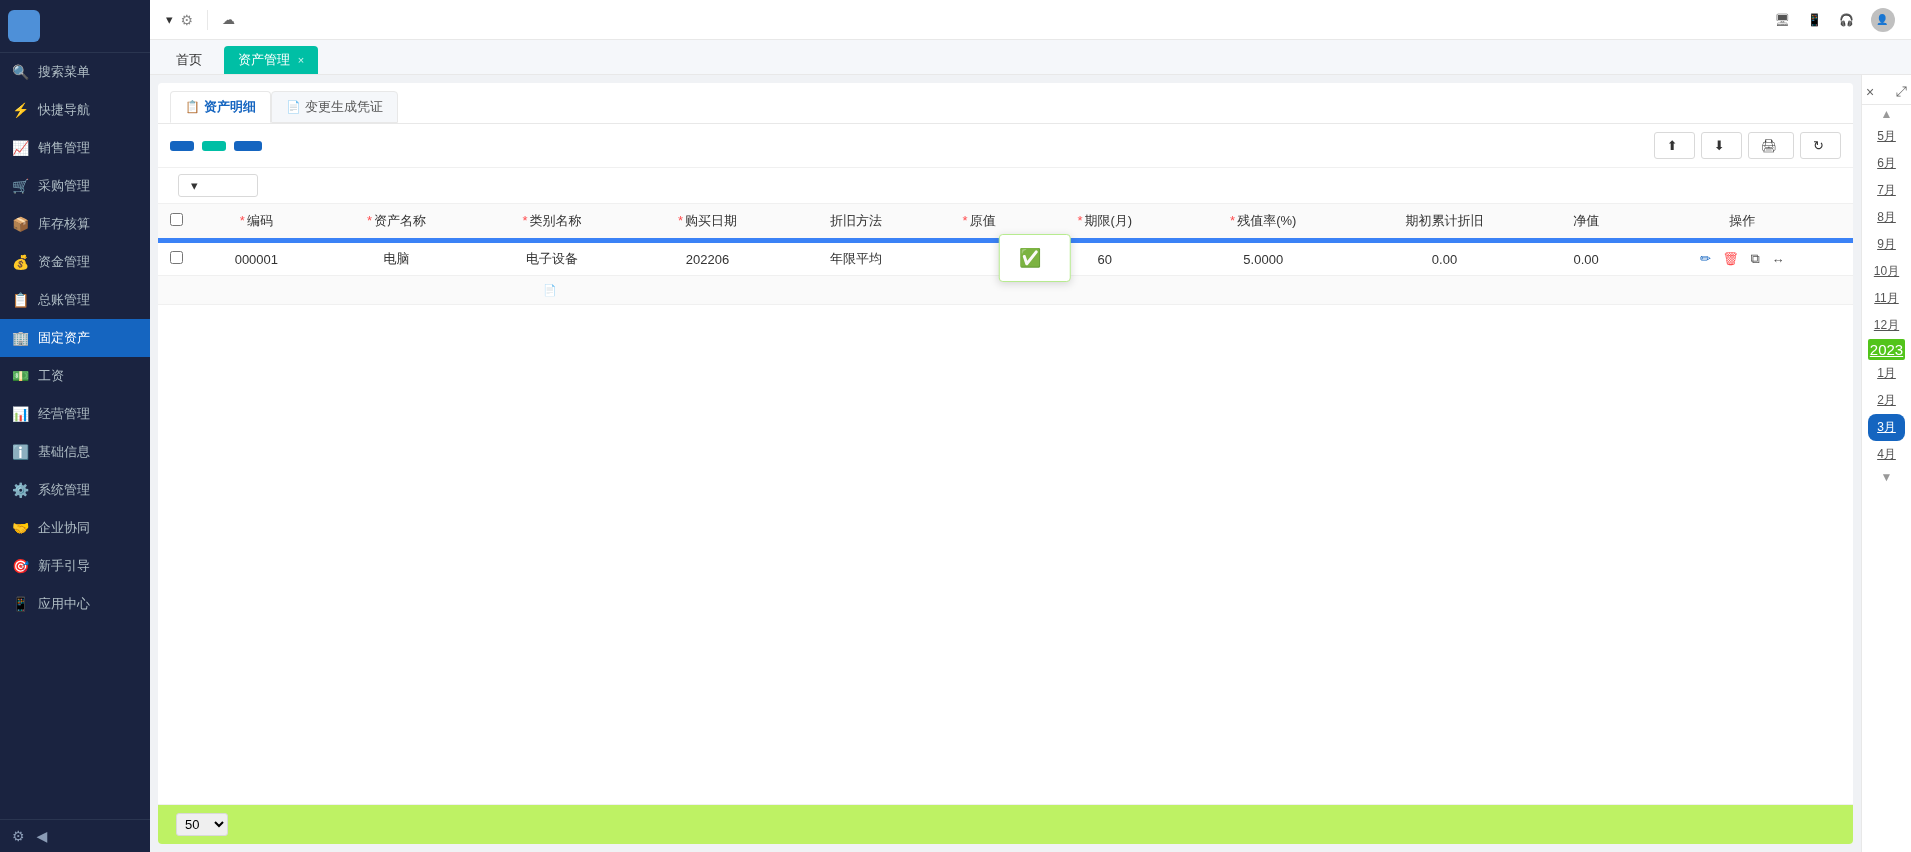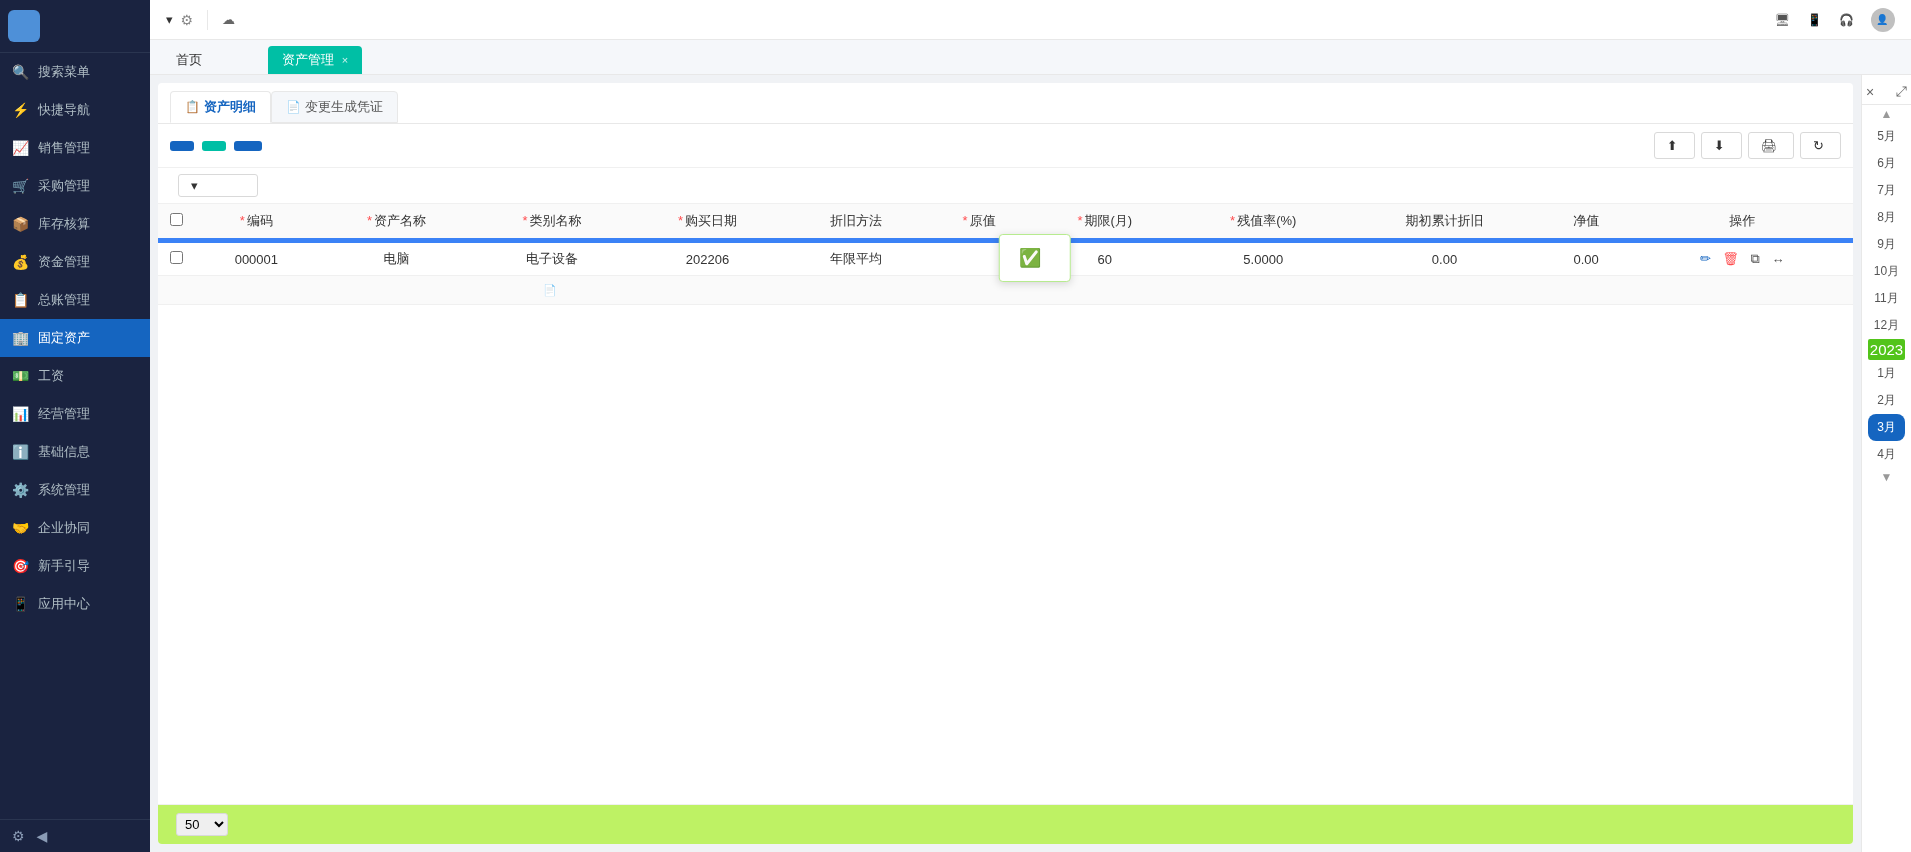--- a/index.html
+++ b/index.html
@@ -120,21 +120,20 @@
       padding: 5px 14px;
       border-radius: 4px 4px 0 0;
       font-size: 13px;
       cursor: pointer;
       color: #666;
       background: #e8ecf0;
     }
     .tab-item.active {
       background: #00bfa5;
       color: #fff;
-      margin-left: 44px;
     }
     .tab-close {
       margin-left: 4px;
       font-size: 11px;
       opacity: 0.8;
     }
     .tab-home {
       background: transparent;
       color: #333;
     }
@@ -307,20 +306,21 @@
       flex-shrink: 0;
       position: relative;
     }
     .month-item {
       width: 100%;
       text-align: center;
       padding: 5px 2px;
       font-size: 12px;
       color: #555;
       cursor: pointer;
+      text-decoration: underline;
     }
     .month-item.current {
       background: #1565c0;
       color: #fff;
       border-radius: 8px;
     }
     .month-item.year-tag {
       background: #52c41a;
       color: #fff;
       font-size: 15px;

